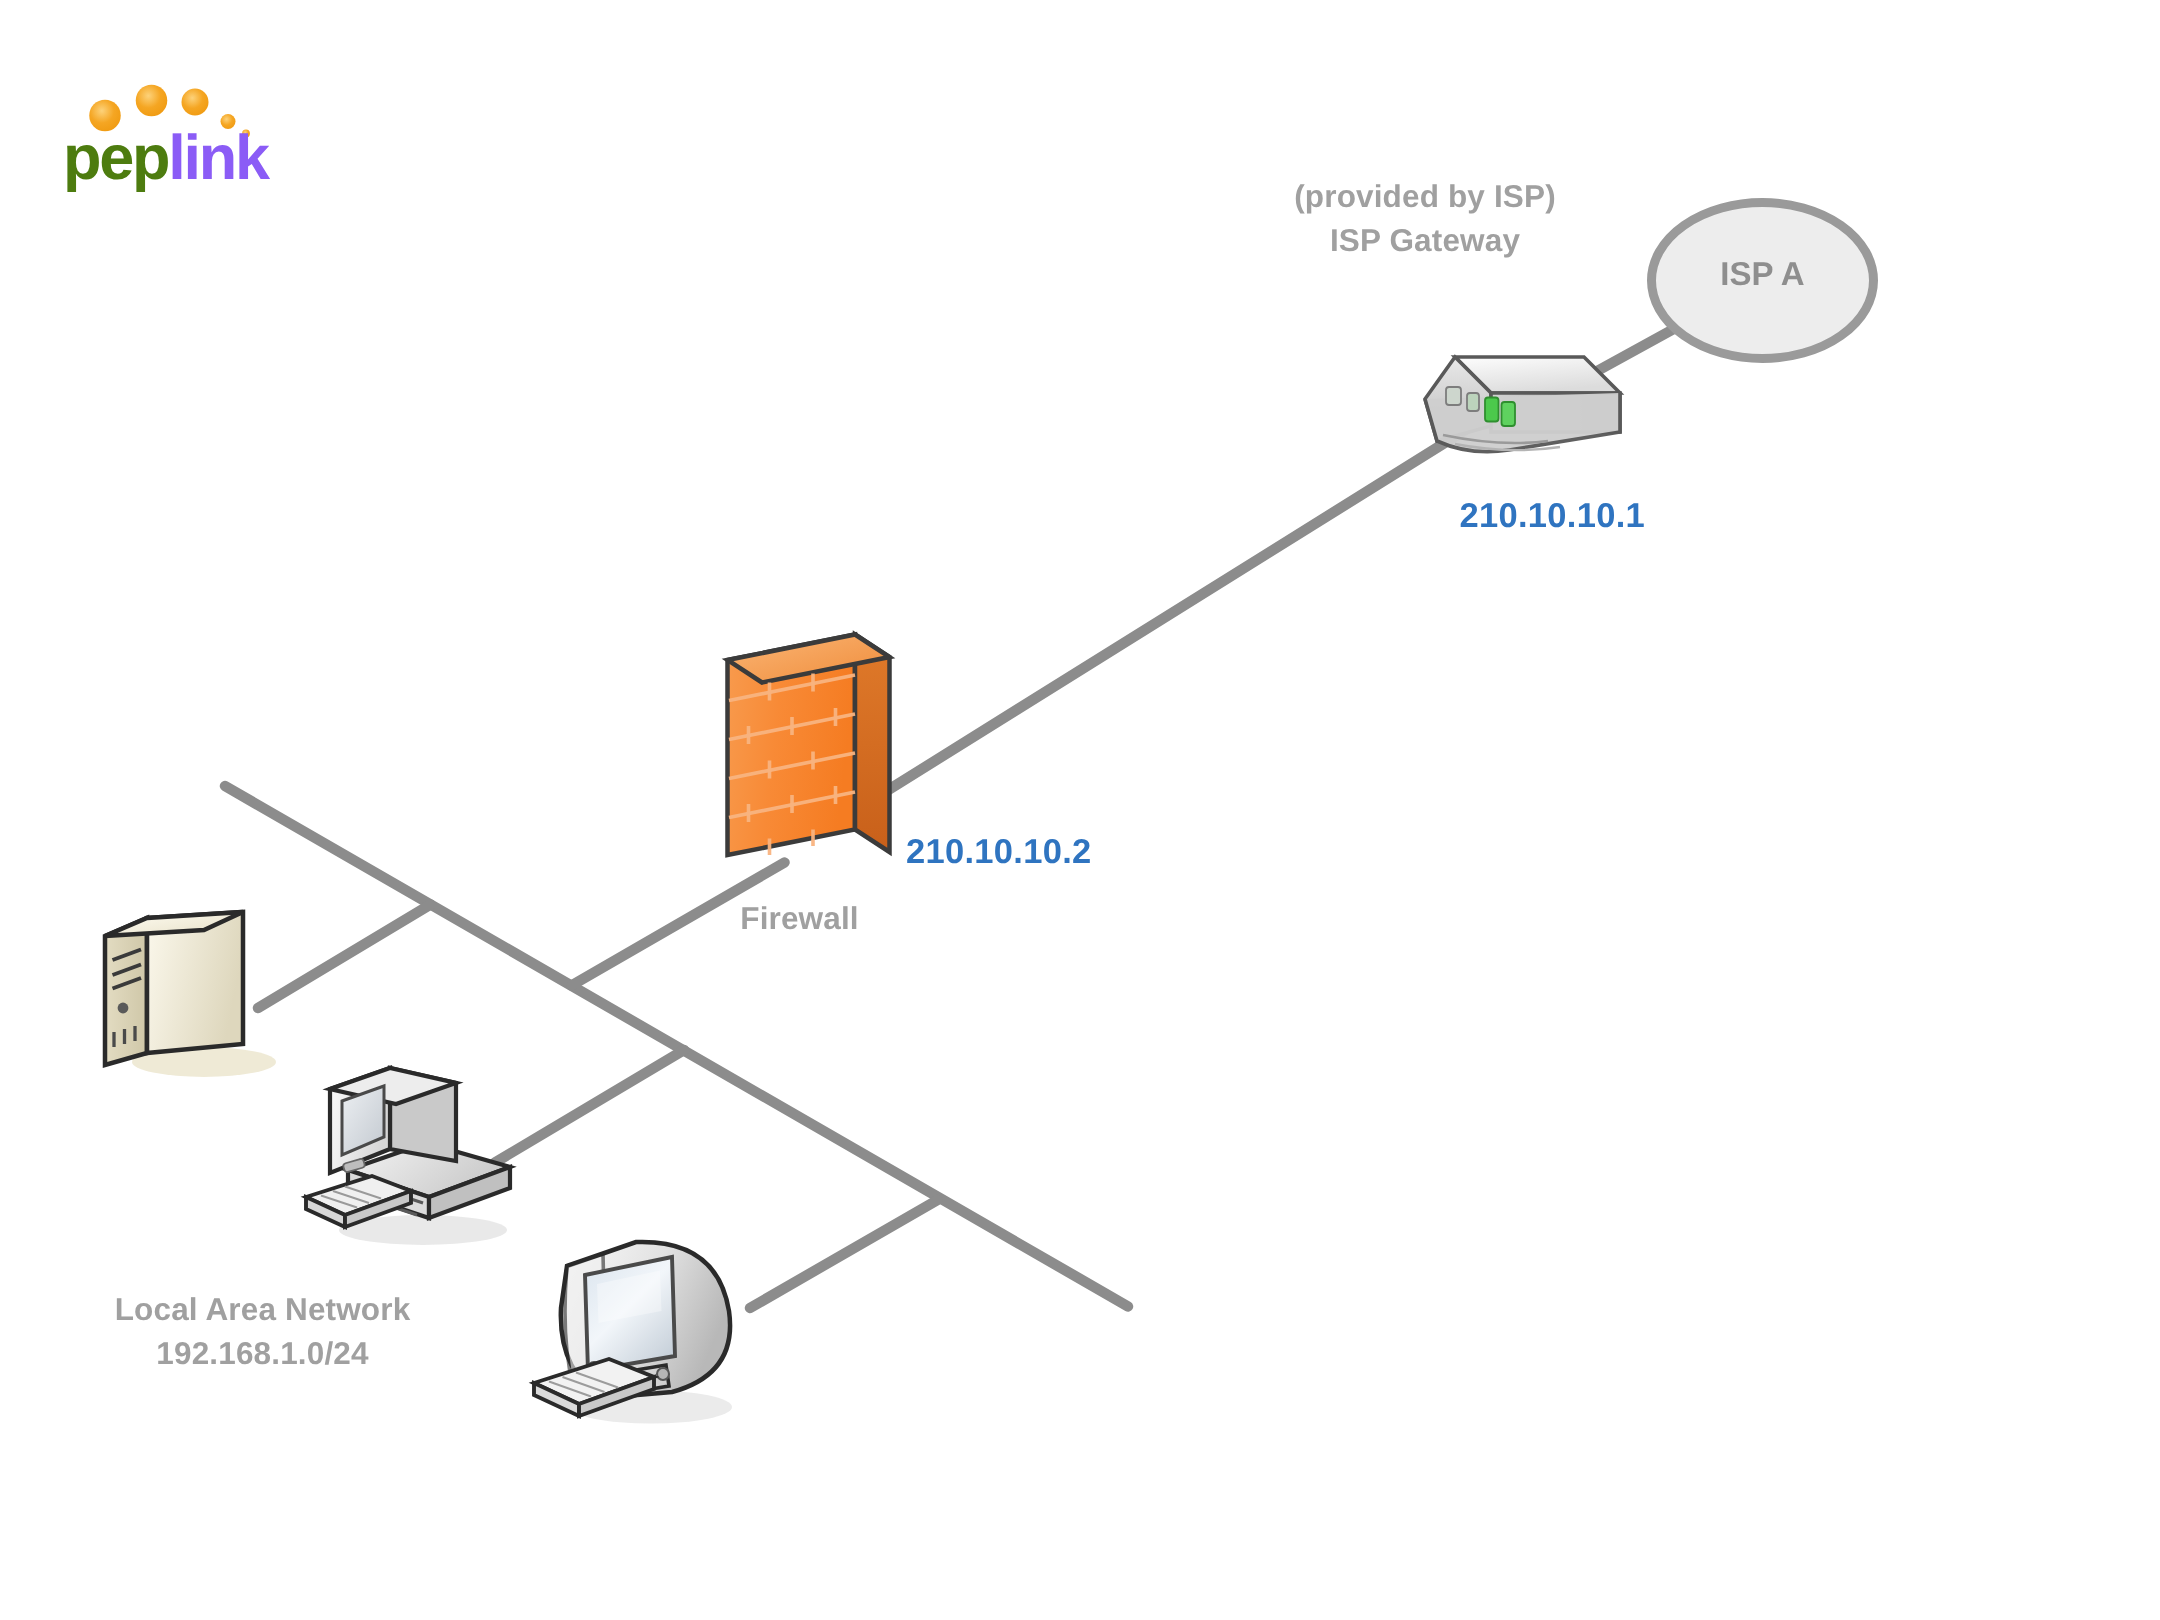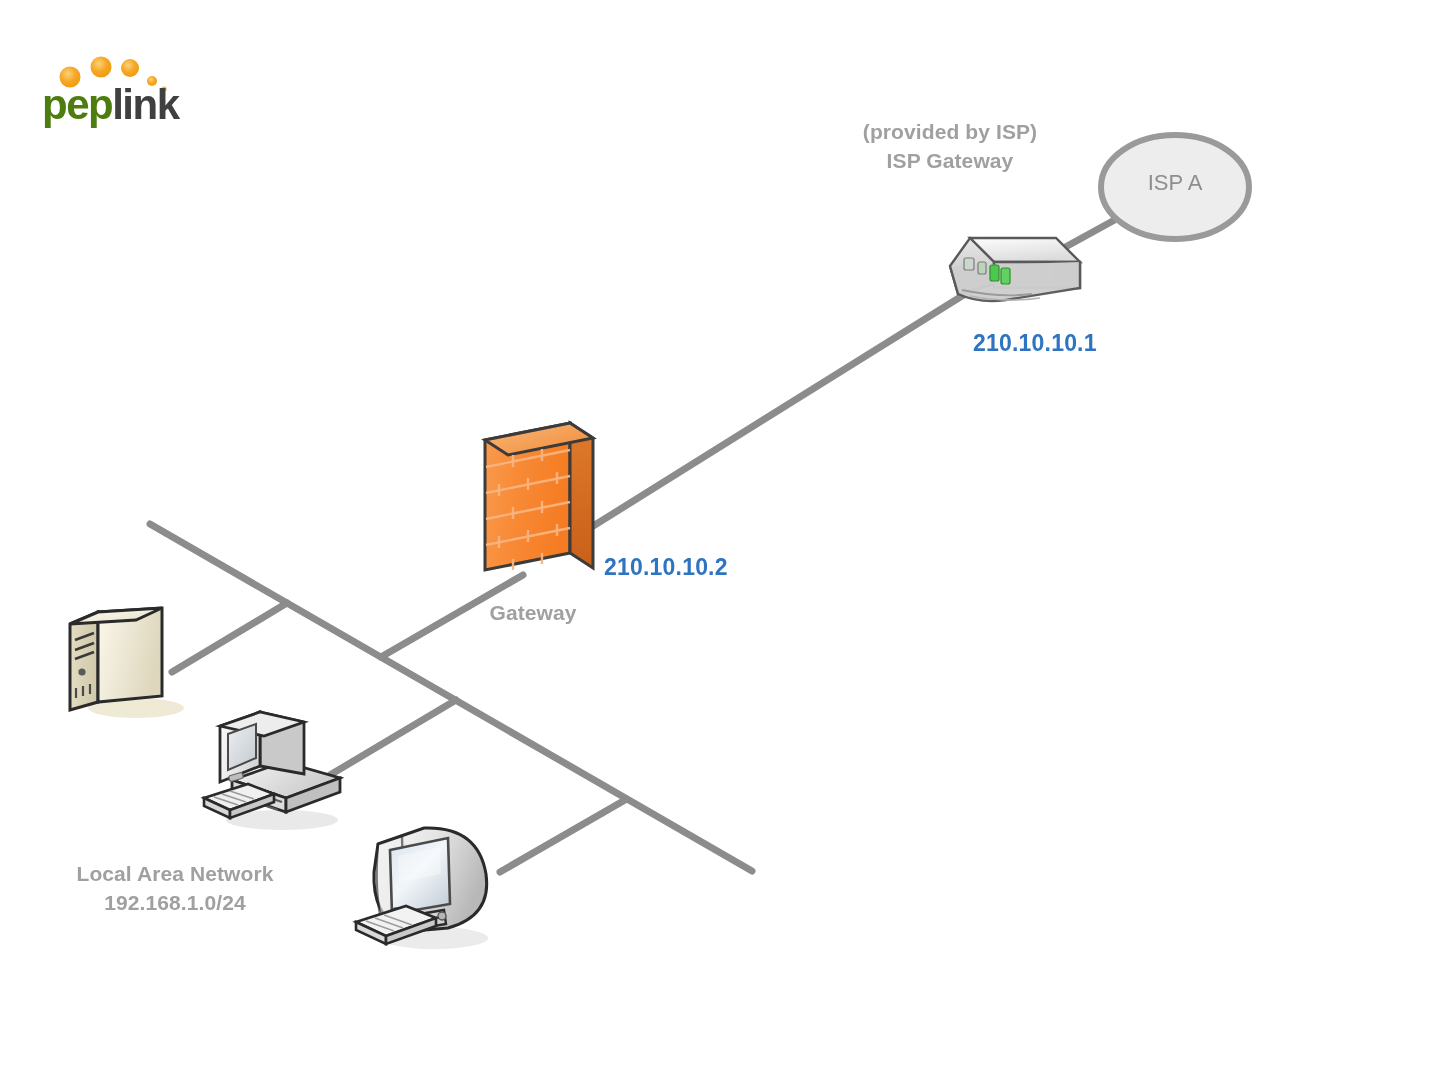--- a/index.html
+++ b/index.html
@@ -44,21 +44,21 @@
     position: absolute;
     left: 0px;
     top: 36px;
     font-size: 42px;
     font-weight: bold;
     letter-spacing: -1.5px;
     line-height: 1;
     white-space: nowrap;
   }
   #logo-word .pep { color: #4d7c0f; }
-  #logo-word .link { color: #404040; }
+  #logo-word .link { color: #8b5cf6; }
 
   
   .label {
     position: absolute;
     color: #a0a0a0;
     font-size: 21px;
     font-weight: bold;
     line-height: 29px;
     text-align: center;
     white-space: nowrap;
@@ -101,21 +101,21 @@
     height: 112px;
   }
   #isp-a-text {
     position: absolute;
     left: 1096px;
     top: 170px;
     width: 158px;
     text-align: center;
     color: #8e8e8e;
     font-size: 22px;
-    font-weight: normal;
+    font-weight: bold;
     white-space: nowrap;
   }
 
   
   .device {
     position: absolute;
   }
   #router-device { left: 940px; top: 232px; width: 146px; height: 82px; }
   #firewall-device { left: 480px; top: 420px; width: 122px; height: 168px; }
   #server-device { left: 58px; top: 598px; width: 140px; height: 124px; }
@@ -253,21 +253,21 @@
         <line x1="77" y1="104" x2="77" y2="116"></line>
         <line x1="33" y1="139" x2="33" y2="150"></line>
         <line x1="62" y1="133" x2="62" y2="144"></line>
       </g>
     </svg>
   </div>
 
   <div id="firewall-ip" class="ip-label">210.10.10.2</div>
 
   <div id="firewall-label" class="label">
-    <div>Gateway</div>
+    <div>Firewall</div>
   </div>
 
   <div id="server-device" class="device">
     <svg viewBox="0 0 140 124" width="140" height="124" xmlns="http://www.w3.org/2000/svg">
       <defs>
         <linearGradient id="svfront" x1="0" y1="0" x2="1" y2="0">
           <stop offset="0%" stop-color="#e3dcc2"></stop>
           <stop offset="100%" stop-color="#cfc7a8"></stop>
         </linearGradient>
         <linearGradient id="svside" x1="0" y1="0" x2="1" y2="0.3">

